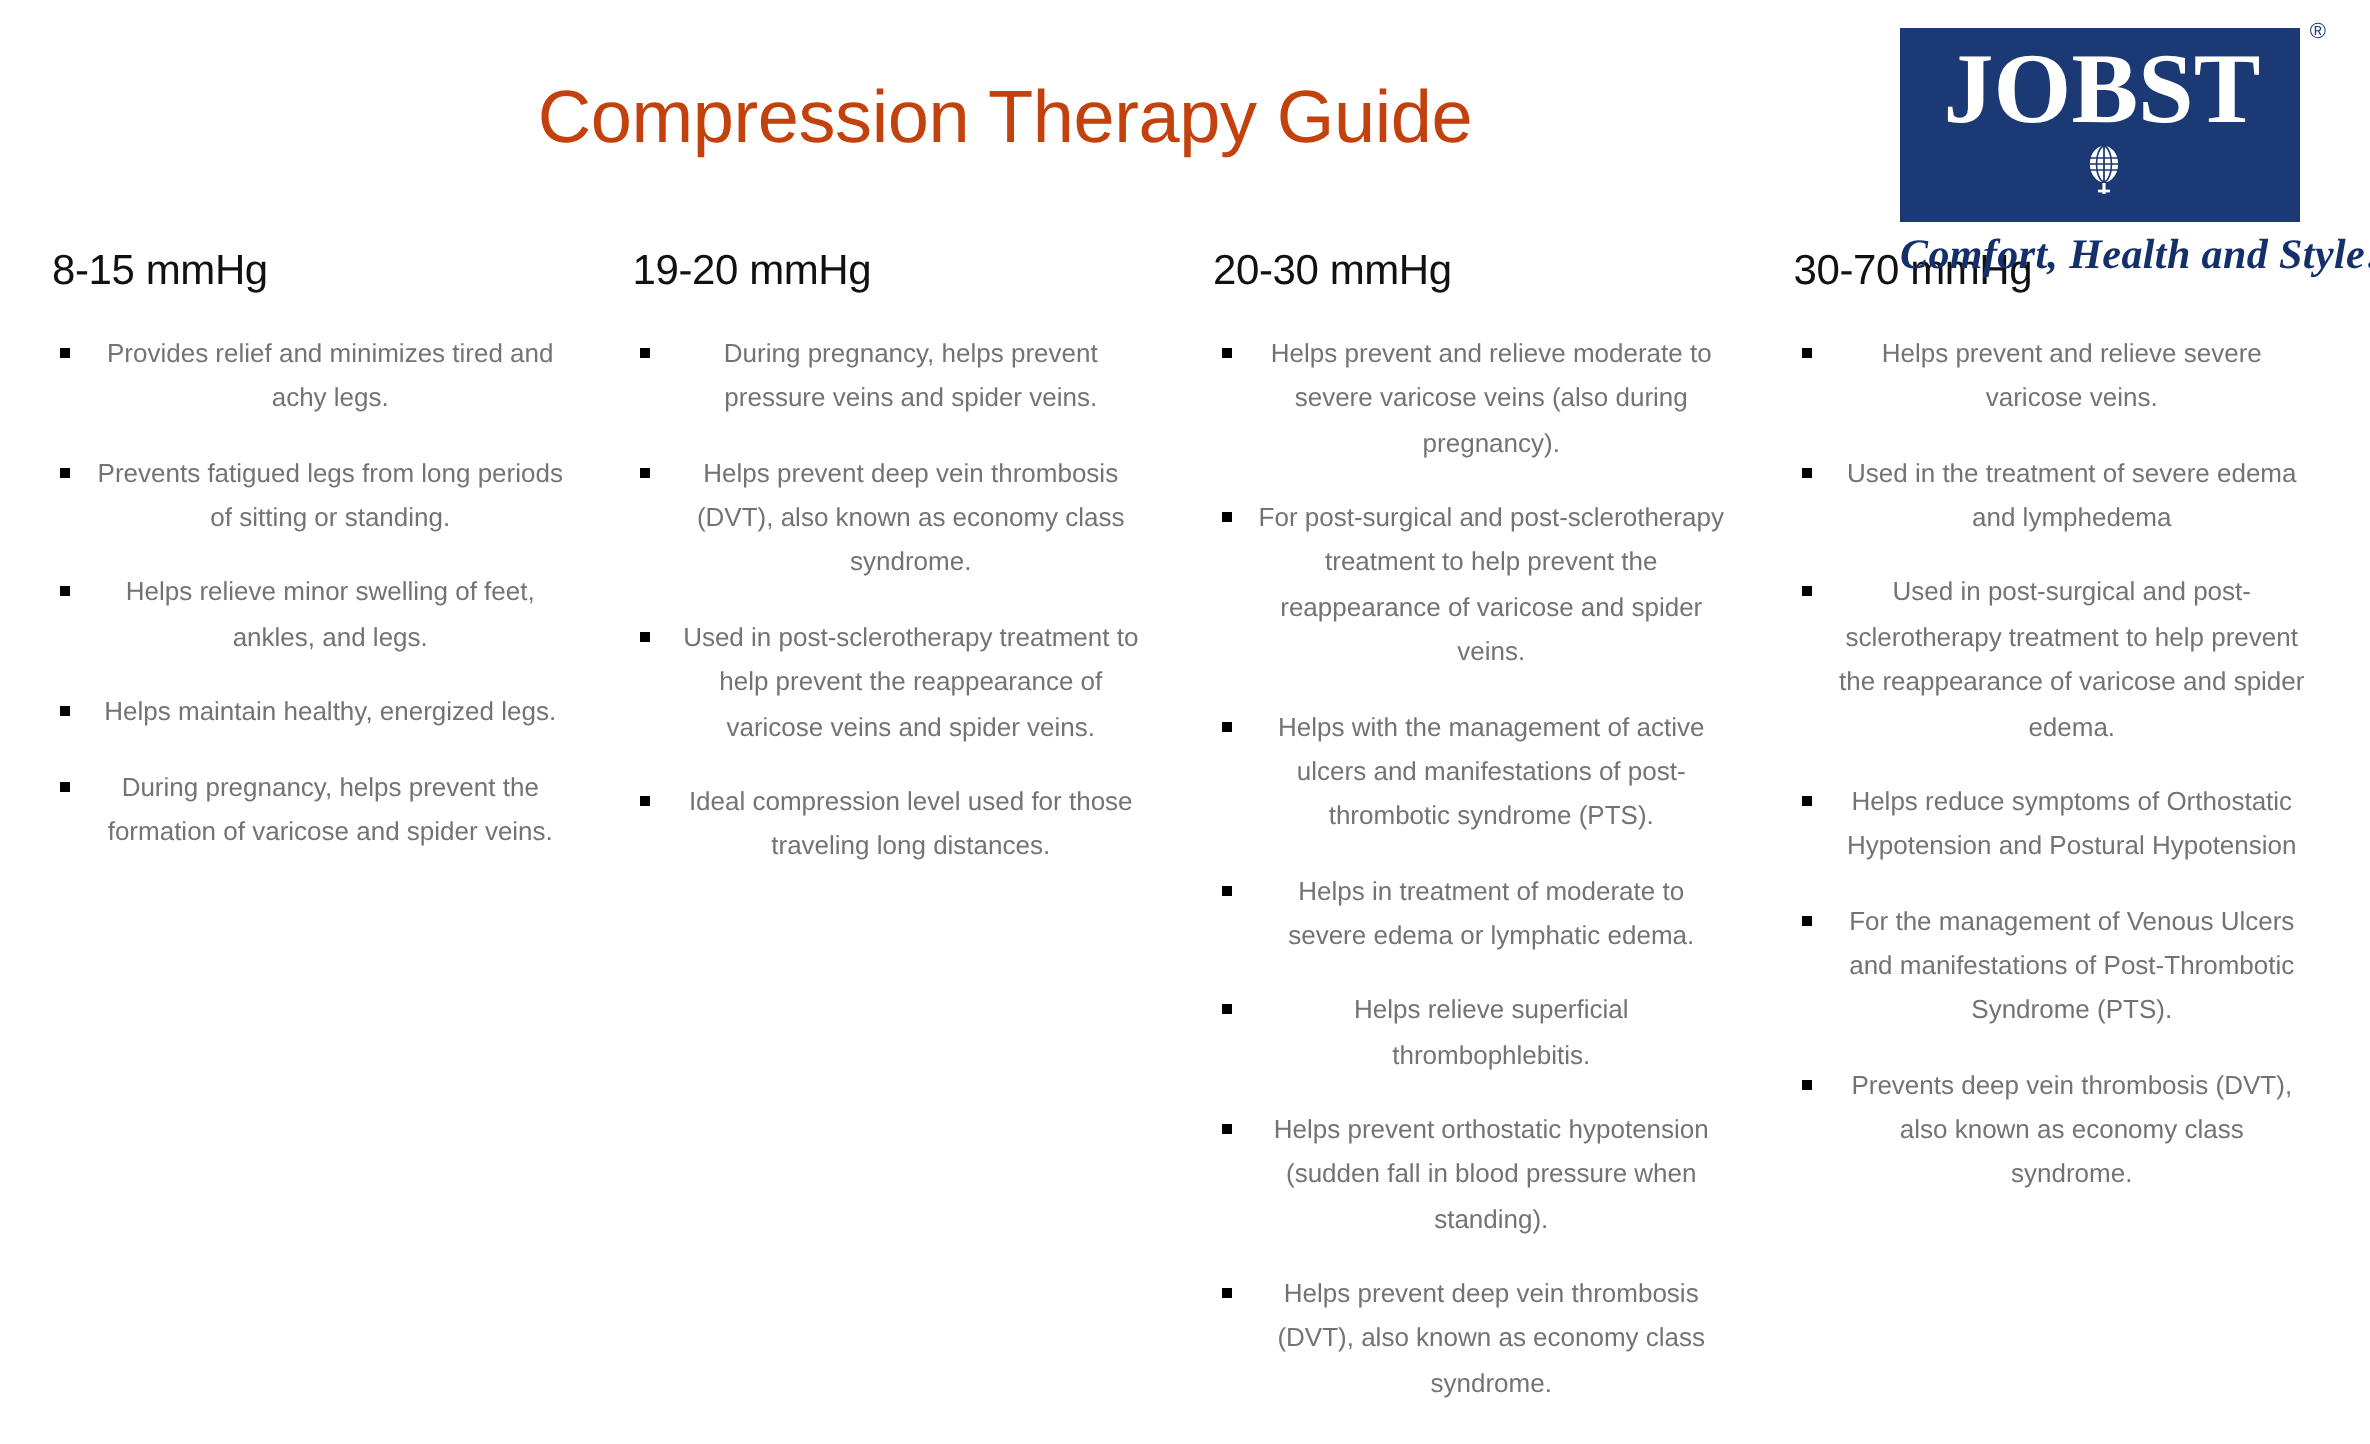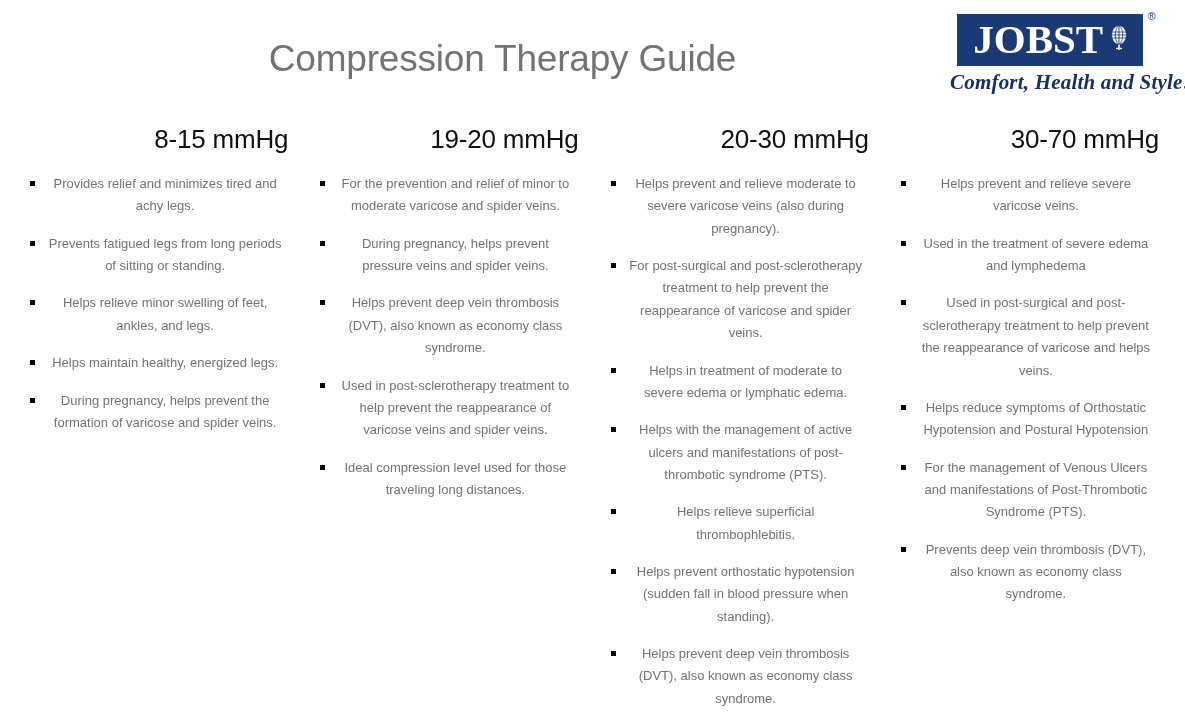--- a/index.html
+++ b/index.html
@@ -24,21 +24,21 @@
 
   .page-title {
     position: absolute;
     left: 0;
     right: 0;
     top: 38px;
     text-align: center;
     font-size: 37px;
     font-weight: 400;
     letter-spacing: -0.2px;
-    color: #737373;
+    color: #c2410c;
     font-family: "Liberation Sans", sans-serif;
     
     padding-right: 180px;
     box-sizing: border-box;
     white-space: nowrap;
   }
 
   
   .logo-wrap {
     position: absolute;
@@ -51,21 +51,21 @@
     position: relative;
     display: inline-block;
     background: #1b3a75;
     padding: 5px 14px 6px 16px;
     line-height: 1;
   }
   .logo-word {
     display: inline-block;
     color: #ffffff;
     font-family: "Liberation Serif", serif;
-    font-size: 41px;
+    font-size: 50px;
     font-weight: 700;
     letter-spacing: 0px;
     line-height: 1;
     vertical-align: middle;
   }
   .logo-globe {
     display: inline-block;
     vertical-align: middle;
     margin-left: 1px;
     margin-bottom: 2px;
@@ -96,22 +96,22 @@
     padding: 0 12px;
     box-sizing: border-box;
     width: 1185px;
   }
   .col {
     width: 25%;
     box-sizing: border-box;
     padding: 0 14px;
   }
   .col-head {
-    text-align: right;
-    font-size: 26px;
+    text-align: left;
+    font-size: 21px;
     font-weight: 400;
     color: #111111;
     margin: 6px 0 18px 0;
     letter-spacing: -0.2px;
     font-family: "Liberation Sans", sans-serif;
   }
   ul.bullets {
     list-style: none;
     margin: 0;
     padding: 0;
@@ -171,47 +171,46 @@
       <li><span class="sq"></span><span>Prevents fatigued legs from long periods of sitting or standing.</span></li>
       <li><span class="sq"></span><span>Helps relieve minor swelling of feet, ankles, and legs.</span></li>
       <li><span class="sq"></span><span>Helps maintain healthy, energized legs.</span></li>
       <li><span class="sq"></span><span>During pregnancy, helps prevent the formation of varicose and spider veins.</span></li>
     </ul>
   </div>
 
   <div class="col">
     <div class="col-head">19-20 mmHg</div>
     <ul class="bullets">
-      <li><span class="sq"></span><span>For the prevention and relief of minor to moderate varicose and spider veins.</span></li>
       <li><span class="sq"></span></li>
       <li><span class="sq"></span><span>During pregnancy, helps prevent pressure veins and spider veins.</span></li>
       <li><span class="sq"></span><span>Helps prevent deep vein thrombosis (DVT), also known as economy class syndrome.</span></li>
       <li><span class="sq"></span><span>Used in post-sclerotherapy treatment to help prevent the reappearance of varicose veins and spider veins.</span></li>
       <li><span class="sq"></span><span>Ideal compression level used for those traveling long distances.</span></li>
     </ul>
   </div>
 
   <div class="col">
     <div class="col-head">20-30 mmHg</div>
     <ul class="bullets">
       <li><span class="sq"></span><span>Helps prevent and relieve moderate to severe varicose veins (also during pregnancy).</span></li>
       <li><span class="sq"></span><span>For post-surgical and post-sclerotherapy treatment to help prevent the reappearance of varicose and spider veins.</span></li>
+      <li><span class="sq"></span><span>Helps with the management of active ulcers and manifestations of post-thrombotic syndrome (PTS).</span></li>
       <li><span class="sq"></span><span>Helps in treatment of moderate to severe edema or lymphatic edema.</span></li>
-      <li><span class="sq"></span><span>Helps with the management of active ulcers and manifestations of post-thrombotic syndrome (PTS).</span></li>
       <li><span class="sq"></span><span>Helps relieve superficial thrombophlebitis.</span></li>
       <li><span class="sq"></span><span>Helps prevent orthostatic hypotension (sudden fall in blood pressure when standing).</span></li>
       <li><span class="sq"></span><span>Helps prevent deep vein thrombosis (DVT), also known as economy class syndrome.</span></li>
     </ul>
   </div>
 
   <div class="col">
     <div class="col-head">30-70 mmHg</div>
     <ul class="bullets">
       <li><span class="sq"></span><span>Helps prevent and relieve severe varicose veins.</span></li>
       <li><span class="sq"></span><span>Used in the treatment of severe edema and lymphedema</span></li>
-      <li><span class="sq"></span><span>Used in post-surgical and post-sclerotherapy treatment to help prevent the reappearance of varicose and helps veins.</span></li>
+      <li><span class="sq"></span><span>Used in post-surgical and post-sclerotherapy treatment to help prevent the reappearance of varicose and spider edema.</span></li>
       <li><span class="sq"></span><span>Helps reduce symptoms of Orthostatic Hypotension and Postural Hypotension</span></li>
       <li><span class="sq"></span><span>For the management of Venous Ulcers and manifestations of Post-Thrombotic Syndrome (PTS).</span></li>
       <li><span class="sq"></span><span>Prevents deep vein thrombosis (DVT), also known as economy class syndrome.</span></li>
     </ul>
   </div>
 
 </div>
 
 </body></html>

